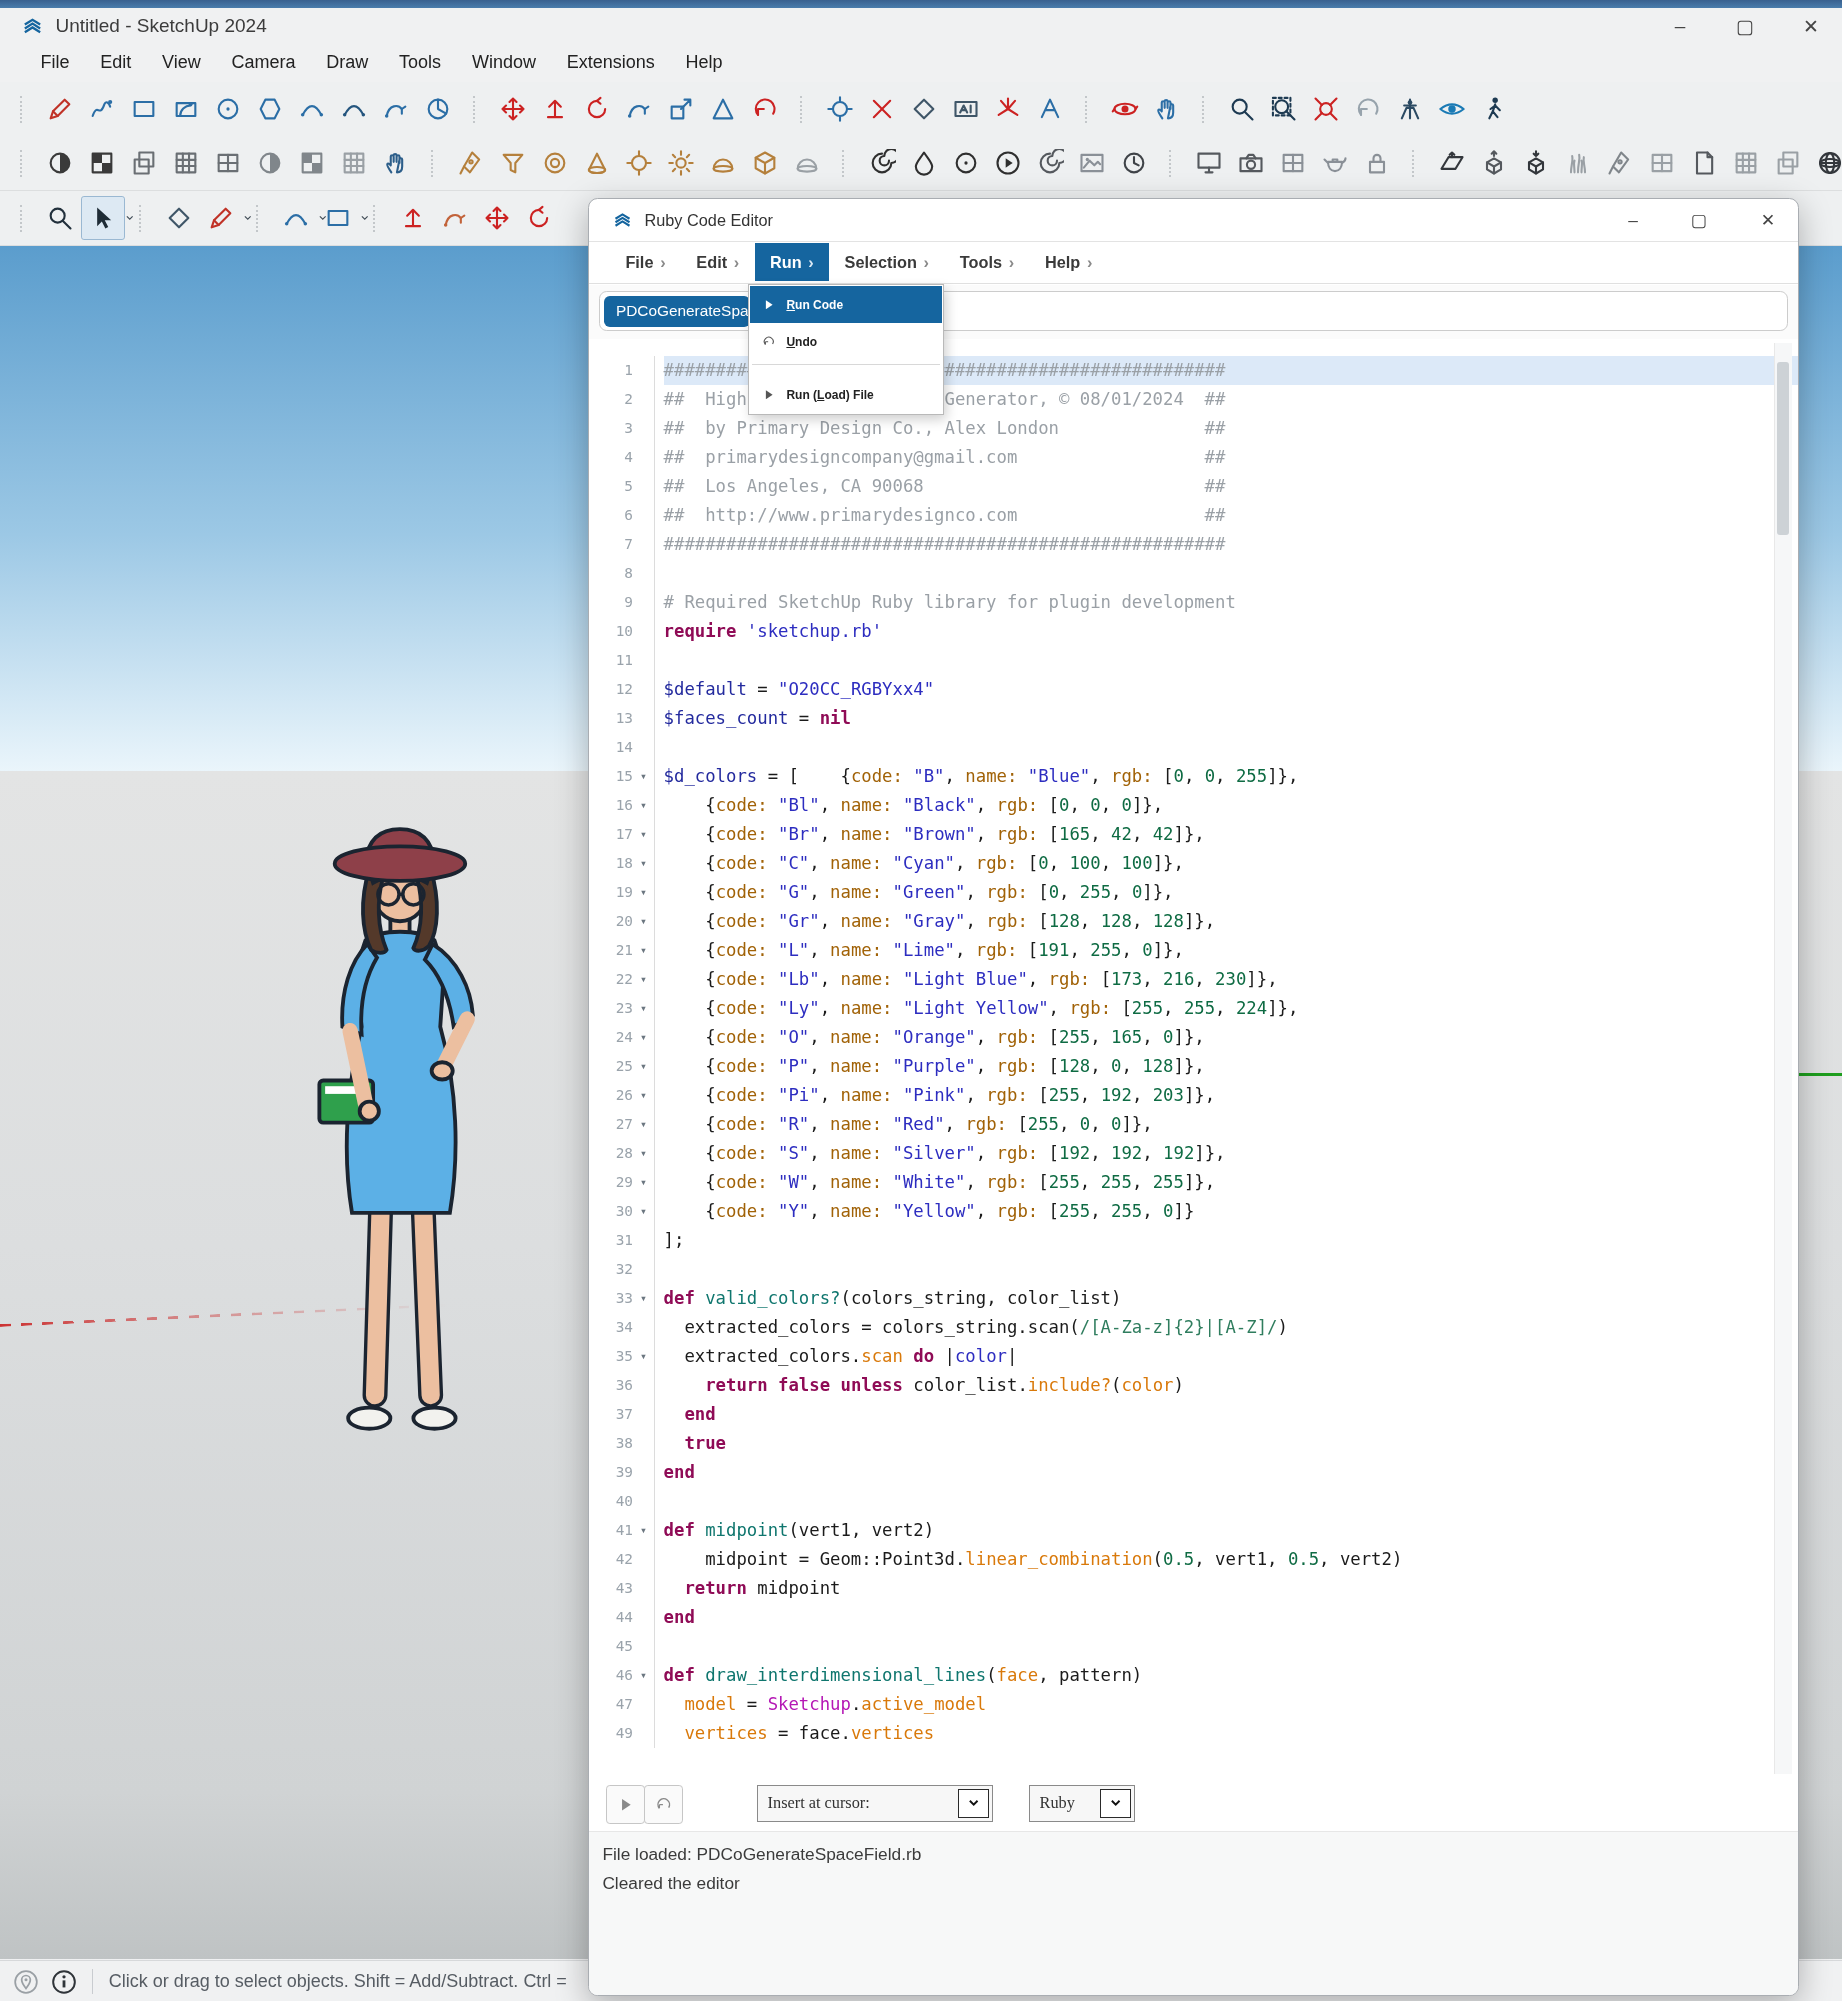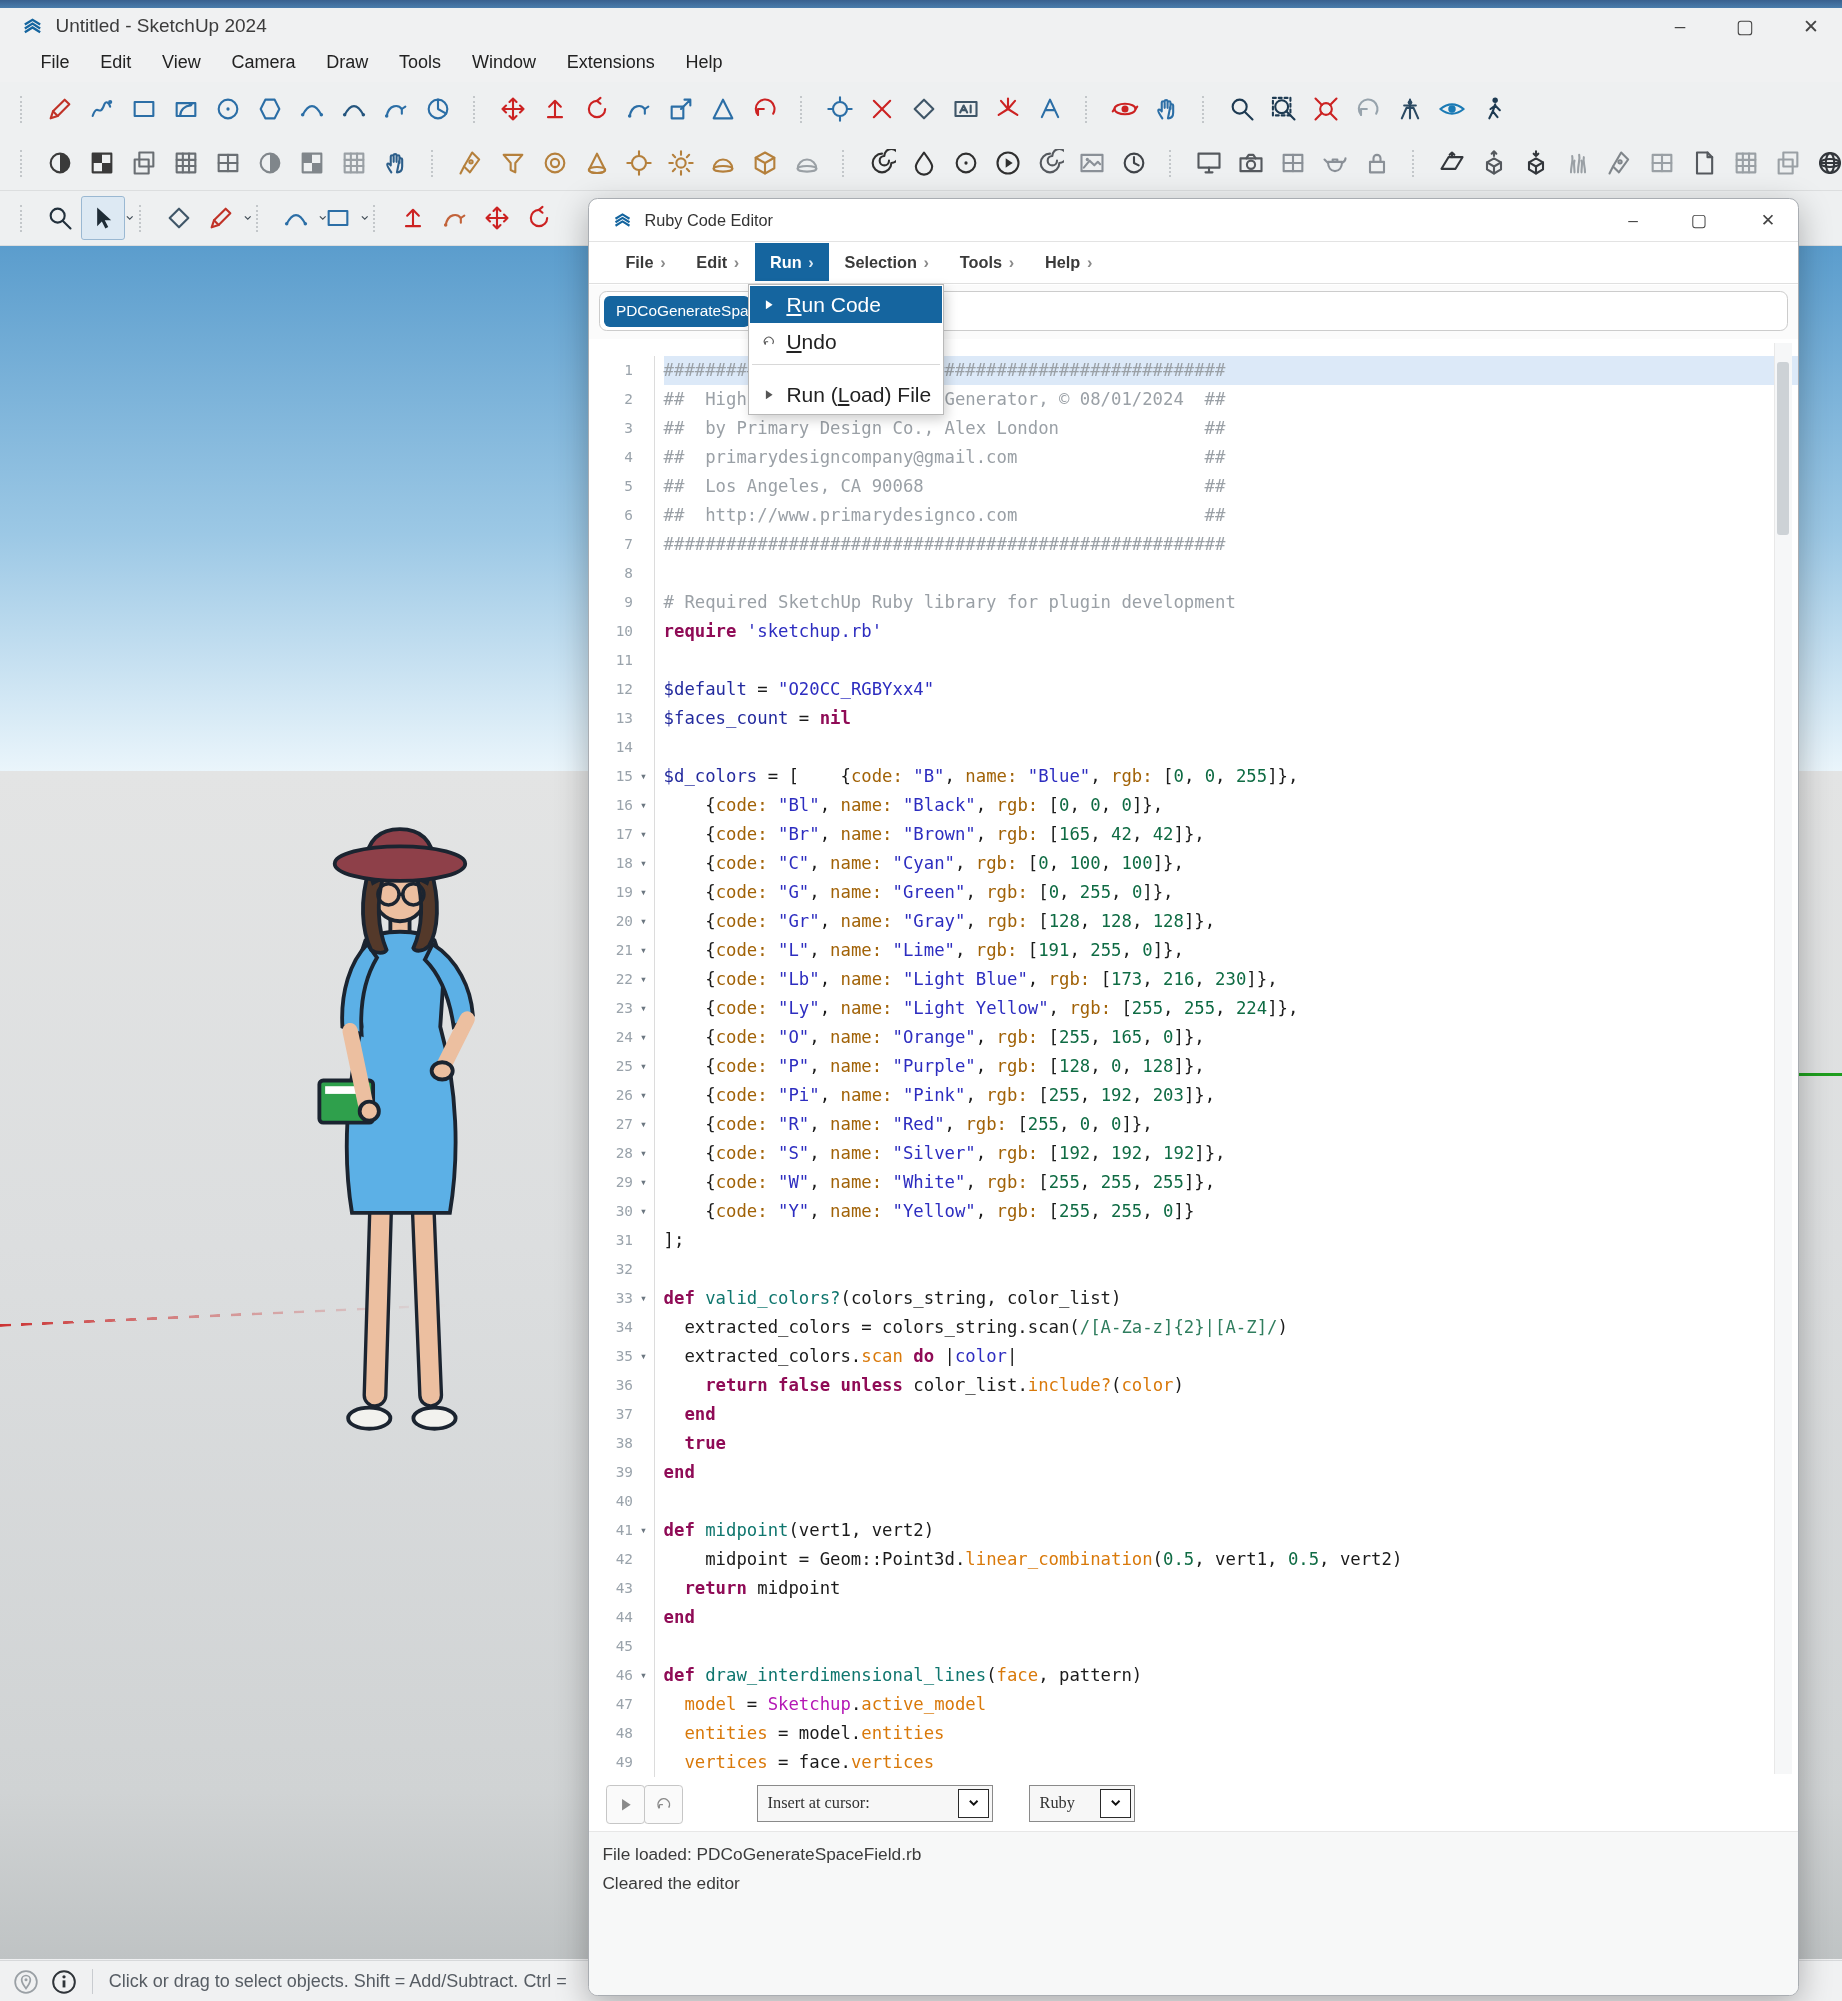--- a/index.html
+++ b/index.html
@@ -97,21 +97,21 @@
   .combo .cbx svg{width:15.4px;height:15.4px;fill:none;stroke:#111;stroke-width:3;}
 
   #estatus{left:0;top:1632px;width:100%;height:164px;background:#f7f8f8;border-top:1px solid #e7e7e7;padding:7.7px 0 0 13.4px;box-sizing:border-box;}
   .eline{font-size:17.3px;color:#3b3b3b;line-height:29px;white-space:nowrap;}
 
   
   #runmenu{left:159px;top:85px;width:192px;background:#fff;border:1px solid #b9b9b9;box-shadow:2.9px 4.8px 11.5px rgba(0,0,0,.2);
            z-index:20;padding:1px;}
   .mi{height:37px;display:flex;align-items:center;color:#222;}
   .mi .mico{width:13.4px;height:13.4px;margin:0 11.5px 0 11.5px;flex:none;color:#555;fill:none;stroke:currentColor;stroke-width:2;}
-  .milabel{font-size:21px;font-weight:normal;white-space:nowrap;}
+  .milabel{font-size:12px;font-weight:bold;white-space:nowrap;}
   .u{text-decoration:underline;}
   .mi.selected{background:var(--accent);color:#fff;}
   .mi.selected .mico{color:#fff;}
   .mi.sep{height:9.6px;border-top:1px solid #d8d8d8;margin:3.8px 1.9px 1.9px 1.9px;}
 
   .logo{color:var(--accent);}
 </style>
 </head>
 <body>
 
@@ -1328,25 +1328,20 @@
           <span class="ln">46</span>
           <span class="fold">▾</span>
           <span class="src"><span class="t-k">def</span><span class="t-p"> </span><span class="t-b">draw_interdimensional_lines</span><span class="t-p">(</span><span class="t-o">face</span><span class="t-p">, pattern)</span></span>
         </div>
         <div class="cl">
           <span class="ln">47</span>
           <span class="fold"></span>
           <span class="src"><span class="t-p">  </span><span class="t-o">model</span><span class="t-p"> = </span><span class="t-m">Sketchup</span><span class="t-p">.</span><span class="t-o">active_model</span></span>
         </div>
         <div class="cl">
-          <span class="ln">48</span>
-          <span class="fold"></span>
-          <span class="src"><span class="t-p">  </span><span class="t-o">entities</span><span class="t-p"> = model.</span><span class="t-o">entities</span></span>
-        </div>
-        <div class="cl">
           <span class="ln">49</span>
           <span class="fold"></span>
           <span class="src"><span class="t-p">  </span><span class="t-o">vertices</span><span class="t-p"> = face.</span><span class="t-o">vertices</span></span>
         </div>
       </div>
   </div>
 
   <div id="escroll" class="abs">
     <div id="escroll-thumb"></div>
   </div>

